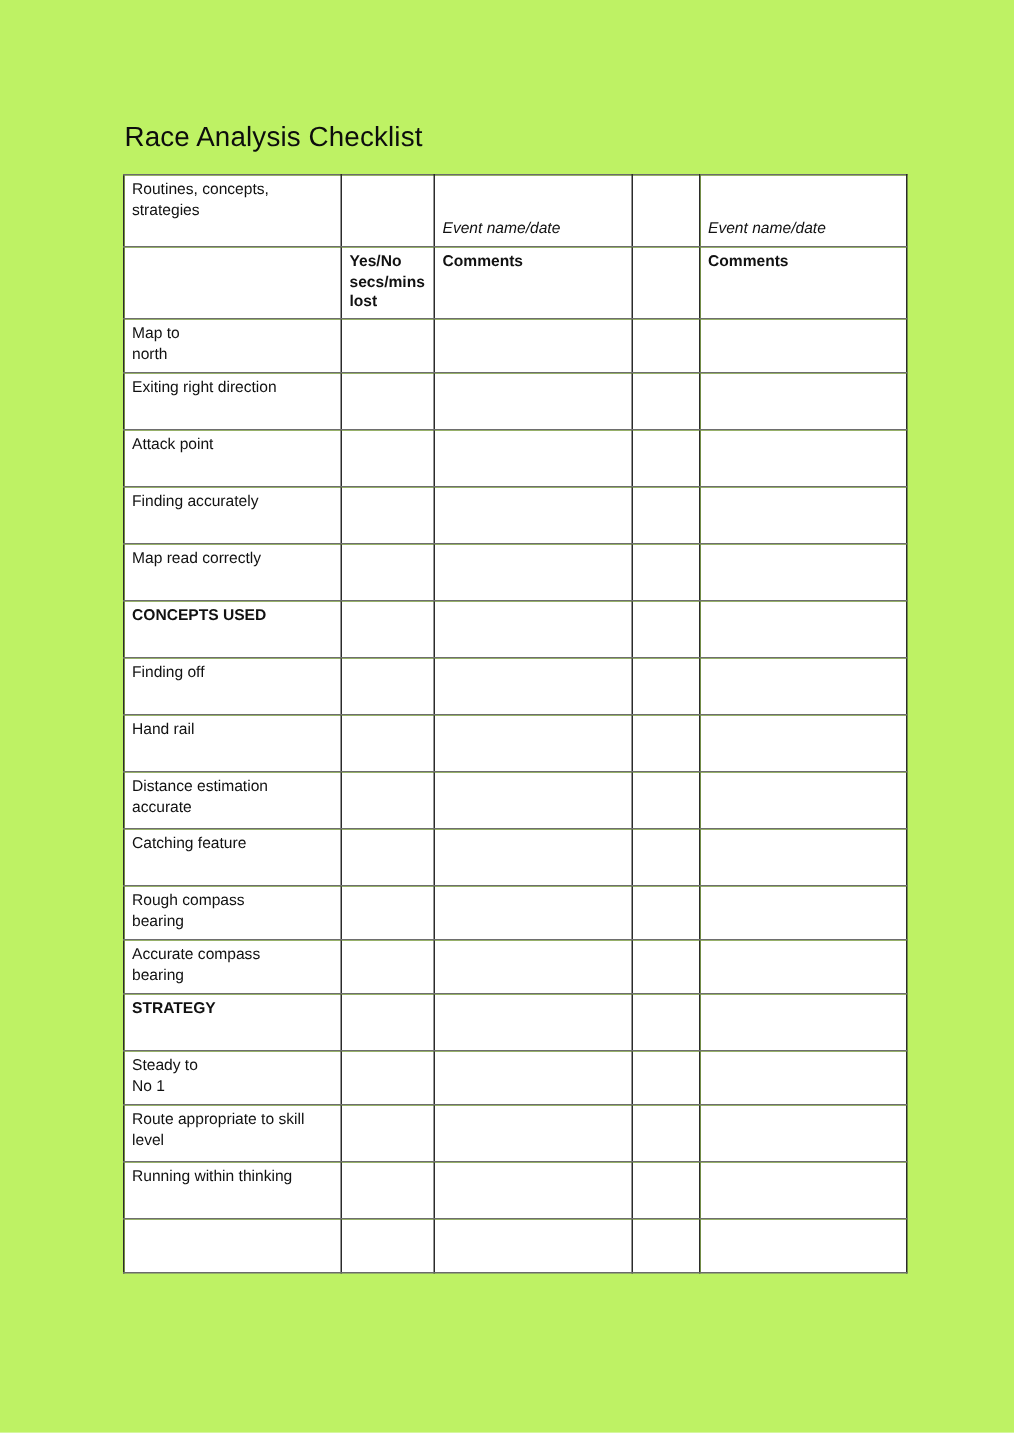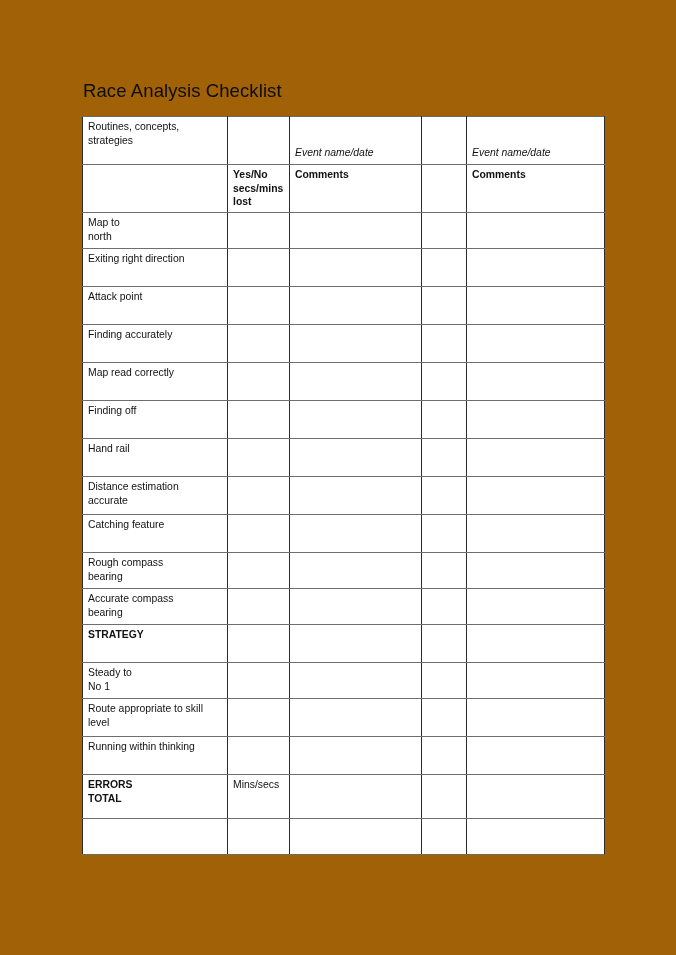--- a/index.html
+++ b/index.html
@@ -16,21 +16,21 @@
     -webkit-font-smoothing: antialiased;
     position: relative;
     overflow: hidden;
   }
   .page {
     position: absolute;
     left: 0;
     top: 0;
     width: 676px;
     height: 955px;
-    background: #a16207;
+    background: #bef264;
   }
   .doc-title {
     position: absolute;
     left: 83px;
     top: 80px;
     font-size: 18.5px;
     font-weight: 400;
     letter-spacing: 0.1px;
     color: #0d0d0d;
     line-height: 1.15;
@@ -214,20 +214,37 @@
             <span class="cell-txt"></span>
           </td>
           <td>
             <span class="cell-txt"></span>
           </td>
           <td>
             <span class="cell-txt"></span>
           </td>
         </tr>
         <tr class="h-tall">
+          <td class="bold">
+            <span class="cell-txt">CONCEPTS USED</span>
+          </td>
+          <td>
+            <span class="cell-txt"></span>
+          </td>
+          <td>
+            <span class="cell-txt"></span>
+          </td>
+          <td>
+            <span class="cell-txt"></span>
+          </td>
+          <td>
+            <span class="cell-txt"></span>
+          </td>
+        </tr>
+        <tr class="h-tall">
           <td>
             <span class="cell-txt">Finding off</span>
           </td>
           <td>
             <span class="cell-txt"></span>
           </td>
           <td>
             <span class="cell-txt"></span>
           </td>
           <td>
@@ -388,38 +405,20 @@
           <td>
             <span class="cell-txt"></span>
           </td>
           <td>
             <span class="cell-txt"></span>
           </td>
           <td>
             <span class="cell-txt"></span>
           </td>
         </tr>
-        <tr class="h-sect">
-          <td class="bold">
-            <span class="cell-txt">ERRORS
-TOTAL</span>
-          </td>
-          <td>
-            <span class="cell-txt">Mins/secs</span>
-          </td>
-          <td>
-            <span class="cell-txt"></span>
-          </td>
-          <td>
-            <span class="cell-txt"></span>
-          </td>
-          <td>
-            <span class="cell-txt"></span>
-          </td>
-        </tr>
         <tr class="h-last r-outer-bot">
           <td>
             <span class="cell-txt"></span>
           </td>
           <td>
             <span class="cell-txt"></span>
           </td>
           <td>
             <span class="cell-txt"></span>
           </td>

